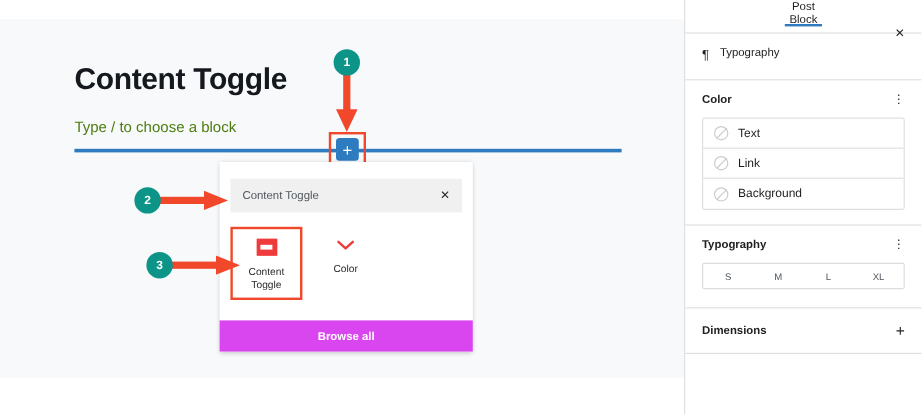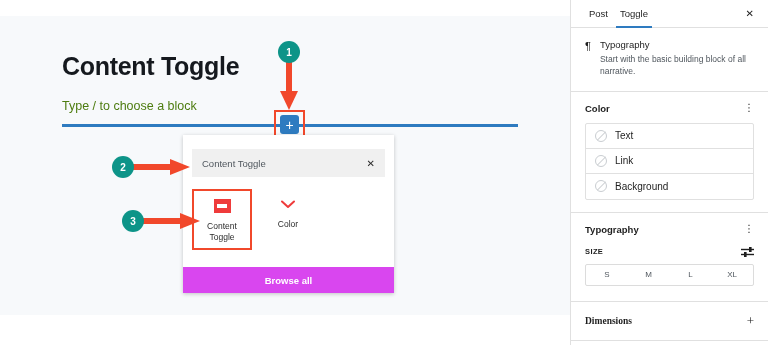--- a/index.html
+++ b/index.html
@@ -126,20 +126,21 @@
     width: 198px; height: 345px;
     background: #ffffff;
     border-left: 1px solid #e0e0e0;
     font-size: 10px; color: #1e1e1e;
   }
   #sb-tabs {
     position: relative; height: 28px;
     border-bottom: 1px solid #e0e0e0;
     display: flex; align-items: center;
     padding: 0 12px;
+    flex-direction: column;
   }
   .sb-tab {
     font-size: 9.5px; color: #1e1e1e;
     padding: 0 6px; height: 28px;
     display: flex; align-items: center;
     cursor: pointer; position: relative;
   }
   .sb-tab.active::after {
     content: ""; position: absolute;
     left: 2px; right: 2px; bottom: 0; height: 2px;
@@ -202,21 +203,21 @@
   #size-options {
     margin: 0 14px; height: 22px;
     border: 1px solid #dcdcdc; border-radius: 2px;
     display: flex; align-items: stretch;
   }
   #size-options .opt {
     flex: 1; display: flex; align-items: center; justify-content: center;
     font-size: 8px; color: #50575e; cursor: pointer;
   }
   .sb-divider { border-top: 1px solid #e0e0e0; }
-  #dimensions-head, #advanced-head { padding: 11px 14px; font-family: Liberation Serif, serif; }
+  #dimensions-head, #advanced-head { padding: 11px 14px; }
 </style>
 </head>
 <body>
 
 <div id="app">
 
   <div id="canvas">
 
     <div id="post-title">Content Toggle</div>
 
@@ -277,29 +278,28 @@
     <div class="marker" id="marker-1">1</div>
     <div class="marker" id="marker-2">2</div>
     <div class="marker" id="marker-3">3</div>
 
   </div>
 
   <div id="sidebar">
 
     <div id="sb-tabs">
       <div class="sb-tab">Post</div>
-      <div class="sb-tab active">Toggle</div>
+      <div class="sb-tab active">Block</div>
       <div id="sb-close">✕</div>
     </div>
 
     <div id="sb-blockcard">
       <div class="pil">¶</div>
       <div>
         <div class="bname">Typography</div>
-        <div class="bdesc">Start with the basic building block of all narrative.</div>
       </div>
     </div>
 
     <div class="sb-section-head">
       <span class="title">Color</span>
       <span class="kebab">⋮</span>
     </div>
 
     <div id="color-list">
       <div class="color-row">
@@ -316,31 +316,20 @@
       </div>
     </div>
 
     <div id="typography-divider"></div>
 
     <div class="sb-section-head">
       <span class="title">Typography</span>
       <span class="kebab">⋮</span>
     </div>
 
-    <div id="size-head">
-      <span class="title">SIZE</span>
-      <span class="sliders">
-        <svg width="13" height="12" viewBox="0 0 13 12">
-          <line x1="0" y1="3.5" x2="13" y2="3.5" stroke="#1e1e1e" stroke-width="1.4"></line>
-          <line x1="0" y1="8.5" x2="13" y2="8.5" stroke="#1e1e1e" stroke-width="1.4"></line>
-          <rect x="8" y="1" width="2.6" height="5" fill="#1e1e1e"></rect>
-          <rect x="3" y="6" width="2.6" height="5" fill="#1e1e1e"></rect>
-        </svg>
-      </span>
-    </div>
 
     <div id="size-options">
       <div class="opt">S</div>
       <div class="opt">M</div>
       <div class="opt">L</div>
       <div class="opt">XL</div>
     </div>
 
     <div class="sb-divider" style="margin-top:15px;"></div>
 

